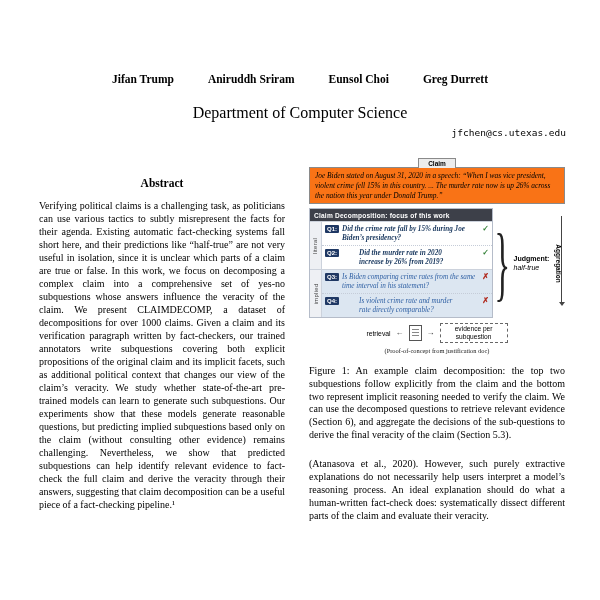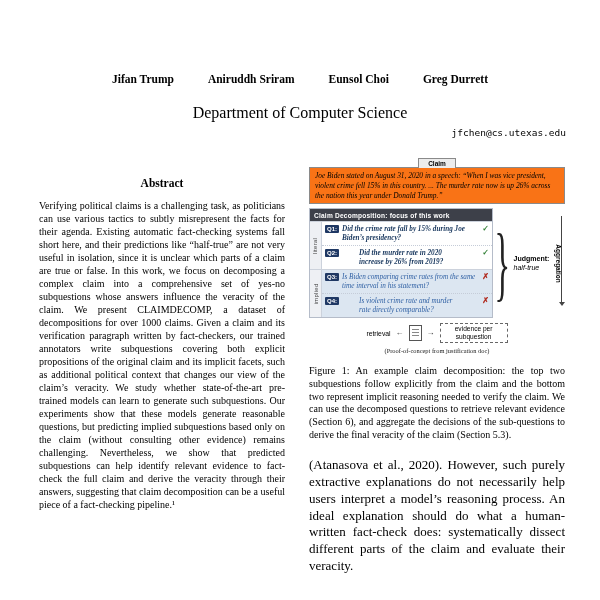--- a/index.html
+++ b/index.html
@@ -70,21 +70,21 @@
   .doc-icon { width:11px; height:14px; border:1px solid #555; background:#fff; position:relative; flex:0 0 auto; }
   .doc-icon::before { content:""; position:absolute; left:2px; right:2px; top:3px; height:1px;
     background:#888; box-shadow:0 3px 0 #888, 0 6px 0 #888; }
   .evidence-label { border:1px dashed #666; padding:1px 3px; font-size:6.6px; max-width:60px;
     text-align:center; line-height:1.2; }
   .fig-footnote { text-align:center; font-size:6.4px; color:#222; margin-top:4px;
     font-family:"Liberation Serif", serif; }
 
   .caption { margin-top:11px; font-size:10px; line-height:1.28; text-align:justify; }
 
-  .body-text { margin-top:15px; font-size:13px; line-height:1.3; text-align:justify; }
+  .body-text { margin-top:15px; font-size:10px; line-height:1.3; text-align:justify; }
   .body-text p { margin:0; }
   .body-text p + p { text-indent:13px; margin-top:1px; }
 </style>
 </head>
 <body>
 
 <div class="page">
 
 
   <div class="authors">

